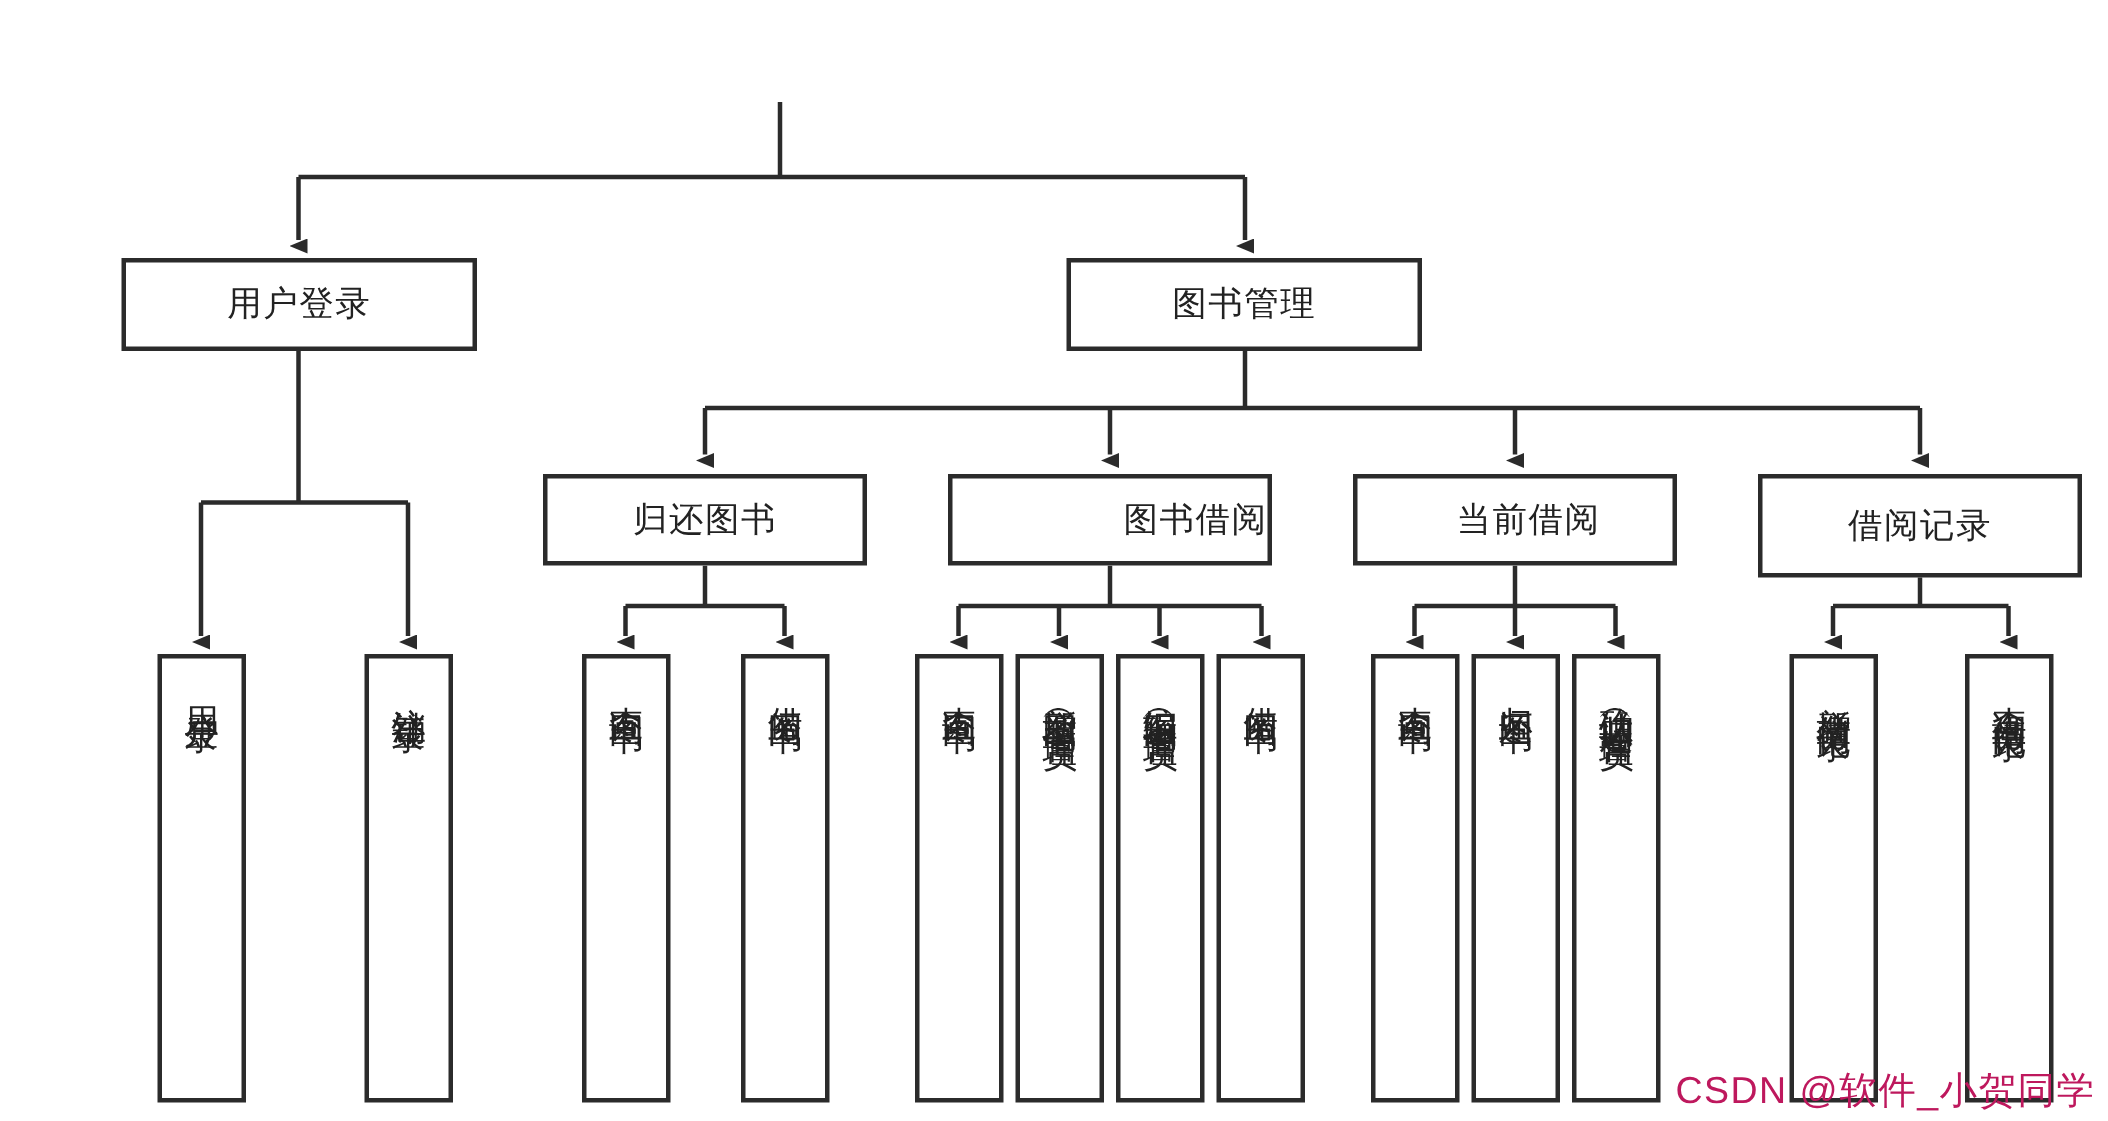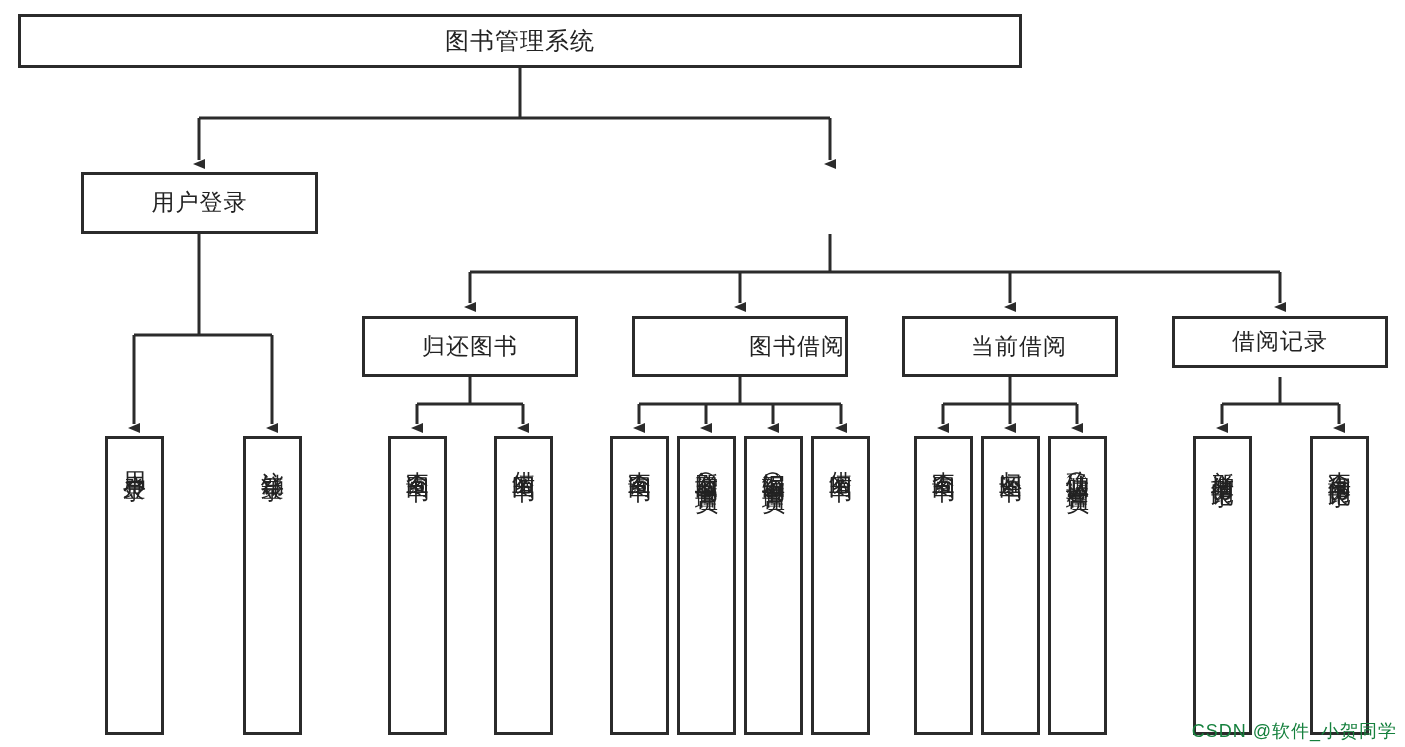--- a/index.html
+++ b/index.html
@@ -56,22 +56,22 @@
     letter-spacing: 3px;
     white-space: nowrap;
   }
   .node.root .lbl {
     font-size: 24px;
   }
   .watermark {
     position: absolute;
     right: 8px;
     bottom: 4px;
-    font-size: 18px;
-    color: #15803d;
+    font-size: 25px;
+    color: #be185d;
     letter-spacing: 1px;
     white-space: nowrap;
   }
 </style>
 </head>
 <body>
 
 <div id="canvas">
 
   <svg class="edges" viewBox="0 0 1405 747">
@@ -117,38 +117,38 @@
       <path d="M1010,404 L1010,424" marker-end="url(#arrow)"></path>
       <path d="M1077,404 L1077,424" marker-end="url(#arrow)"></path>
 
       <path d="M1280,377 L1280,404"></path>
       <path d="M1222,404 L1339,404"></path>
       <path d="M1222,404 L1222,424" marker-end="url(#arrow)"></path>
       <path d="M1339,404 L1339,424" marker-end="url(#arrow)"></path>
     </g>
   </svg>
 
-  <div class="node horiz root" style="left:18px; top:14px; width:1004px; height:54px;">
-    <span class="lbl">图书管理系统</span>
-  </div>
 
   <div class="node horiz" style="left:81px; top:172px; width:237px; height:62px;">
     <span class="lbl">用户登录</span>
+  </div>
+  <div class="node horiz" style="left:711px; top:172px; width:237px; height:62px;">
+    <span class="lbl">图书管理</span>
   </div>
 
   <div class="node horiz" style="left:362px; top:316px; width:216px; height:61px;">
     <span class="lbl">归还图书</span>
   </div>
   <div class="node horiz" style="left:632px; top:316px; width:216px; height:61px;justify-content:flex-end;">
     <span class="lbl">图书借阅</span>
   </div>
   <div class="node horiz" style="left:902px; top:316px; width:216px; height:61px;padding-left:18px;">
     <span class="lbl">当前借阅</span>
   </div>
-  <div class="node horiz" style="left:1172px; top:316px; width:216px; height:52px;">
+  <div class="node horiz" style="left:1172px; top:316px; width:216px; height:69px;">
     <span class="lbl">借阅记录</span>
   </div>
 
   <div class="node vert" style="left:105px; top:436px; width:59px; height:299px;">
     <span class="lbl">用户登录</span>
   </div>
   <div class="node vert" style="left:243px; top:436px; width:59px; height:299px;">
     <span class="lbl">注销登录</span>
   </div>
 

